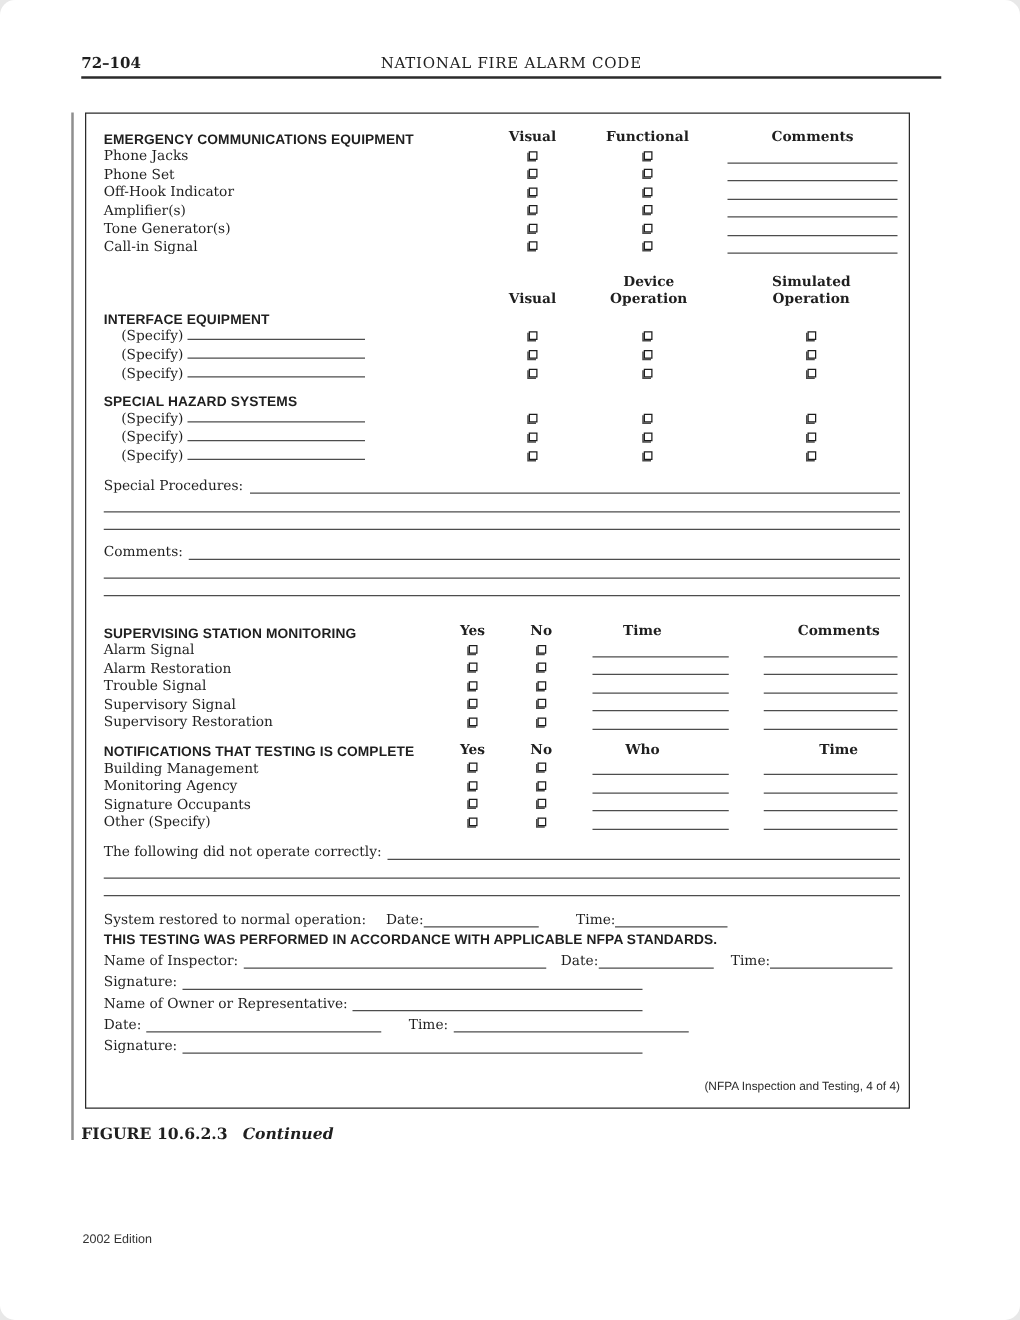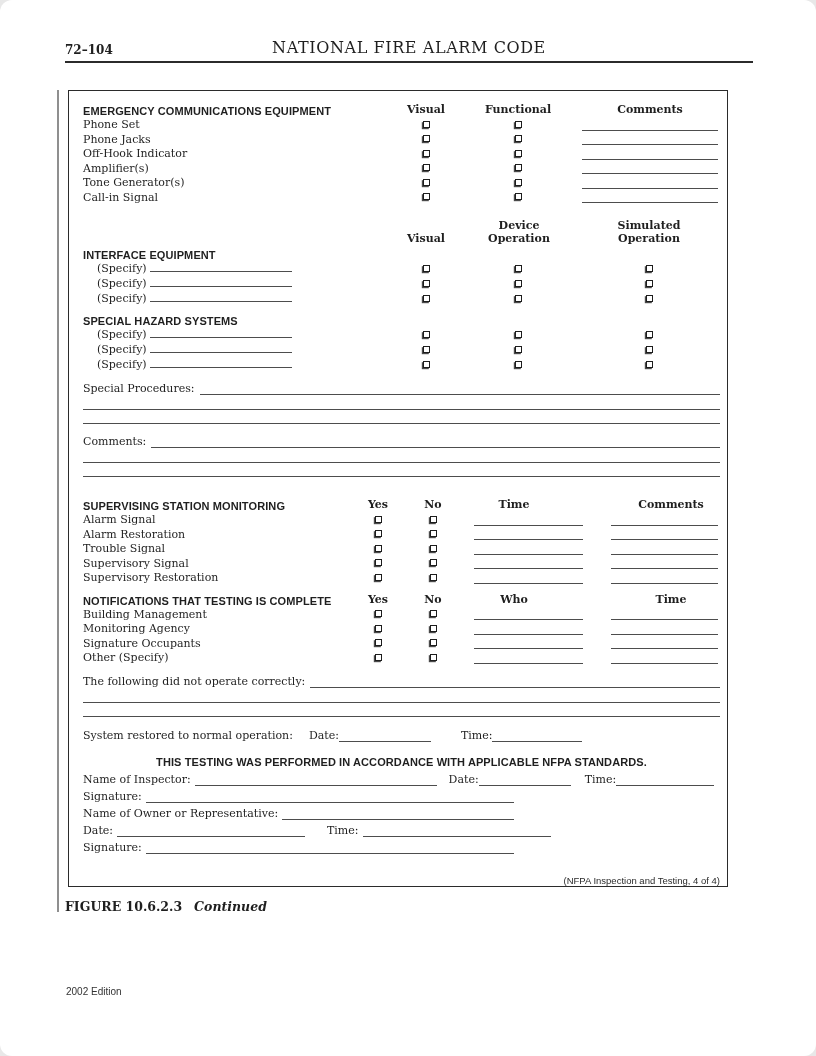--- a/index.html
+++ b/index.html
@@ -10,21 +10,21 @@
     overflow:hidden;
     border-radius:12px;
   }
   
   .running-head {
     position:absolute; left:65px; right:63px; top:44px; height:19px;
     border-bottom:2px solid #2b2b2b;
   }
   .page-num { position:absolute; left:0; bottom:4px; font-size:12px; font-weight:bold; }
   .head-title { position:absolute; left:0; right:0; bottom:4px; text-align:center;
-    font-size:16px; letter-spacing:0.6px; }
+    font-size:12px; letter-spacing:0.6px; }
   
   .change-bar { position:absolute; left:57px; top:90px; width:1.5px; height:822px; background:#8f8f8f; }
   
   .form-box {
     position:absolute; left:68px; top:90px; width:660px; height:797px;
     border:1.5px solid #2b2b2b; padding:11px 8px 0 14px; background:#fff;
   }
   .row  { position:relative; height:14.5px; line-height:14.5px; font-size:11px; width:637px; }
   .hrow { position:relative; height:16px;  line-height:16px;  width:637px; }
   .sans-head { font-family:"Liberation Sans", sans-serif; font-weight:bold; font-size:11px; letter-spacing:0.1px; }
@@ -81,27 +81,27 @@
   <div class="form-box">
 
     <div class="hrow">
       <span class="sans-head">EMERGENCY COMMUNICATIONS EQUIPMENT</span>
       <span class="abs hA colhead">Visual</span>
       <span class="abs hB colhead">Functional</span>
       <span class="abs hC colhead">Comments</span>
     </div>
 
     <div class="row">
+      <span>Phone Jacks</span>
+      <span class="abs pA"><span class="cb"></span></span>
+      <span class="abs pB"><span class="cb"></span></span>
+      <span class="wline wl-cmt1"></span>
+    </div>
+    <div class="row">
       <span>Phone Set</span>
-      <span class="abs pA"><span class="cb"></span></span>
-      <span class="abs pB"><span class="cb"></span></span>
-      <span class="wline wl-cmt1"></span>
-    </div>
-    <div class="row">
-      <span>Phone Jacks</span>
       <span class="abs pA"><span class="cb"></span></span>
       <span class="abs pB"><span class="cb"></span></span>
       <span class="wline wl-cmt1"></span>
     </div>
     <div class="row">
       <span>Off-Hook Indicator</span>
       <span class="abs pA"><span class="cb"></span></span>
       <span class="abs pB"><span class="cb"></span></span>
       <span class="wline wl-cmt1"></span>
     </div>
@@ -275,21 +275,21 @@
     <div class="blank" style="margin-top:13px;"></div>
 
     <div class="fillrow" style="margin-top:10px;">
       <span class="lbl">System restored to normal operation:</span>
       <span class="lbl" style="margin-left:16px;">Date:</span>
       <span class="wl" style="width:92px;"></span>
       <span class="lbl" style="margin-left:30px;">Time:</span>
       <span class="wl" style="width:90px;"></span>
     </div>
 
-    <div class="hrow" style="margin-top:11px;height:15px;line-height:15px;text-align:center;">
+    <div class="hrow" style="height:15px;line-height:15px;">
       <span class="sans-head">THIS TESTING WAS PERFORMED IN ACCORDANCE WITH APPLICABLE NFPA STANDARDS.</span>
     </div>
 
     <div class="fillrow" style="margin-top:2px;height:16px;">
       <span class="lbl">Name of Inspector:</span>
       <span class="wl" style="width:242px;margin-left:4px;"></span>
       <span class="lbl" style="margin-left:12px;">Date:</span>
       <span class="wl" style="width:92px;"></span>
       <span class="lbl" style="margin-left:14px;">Time:</span>
       <span class="wl" style="width:98px;"></span>

